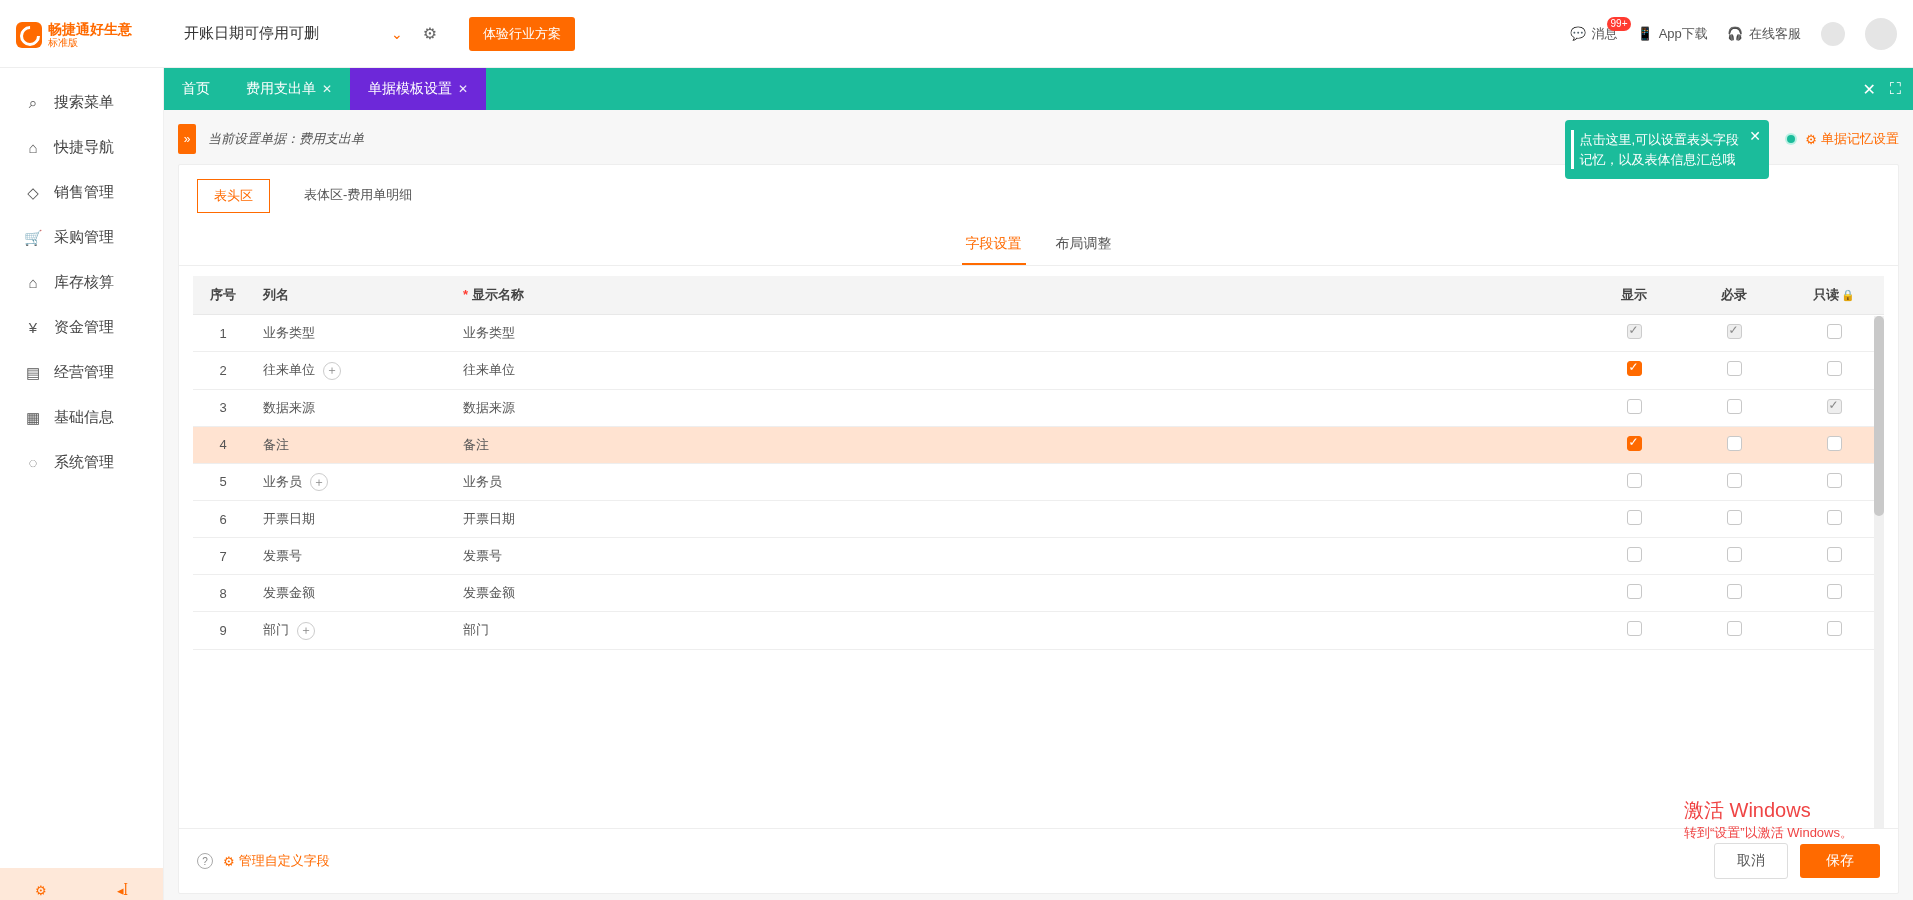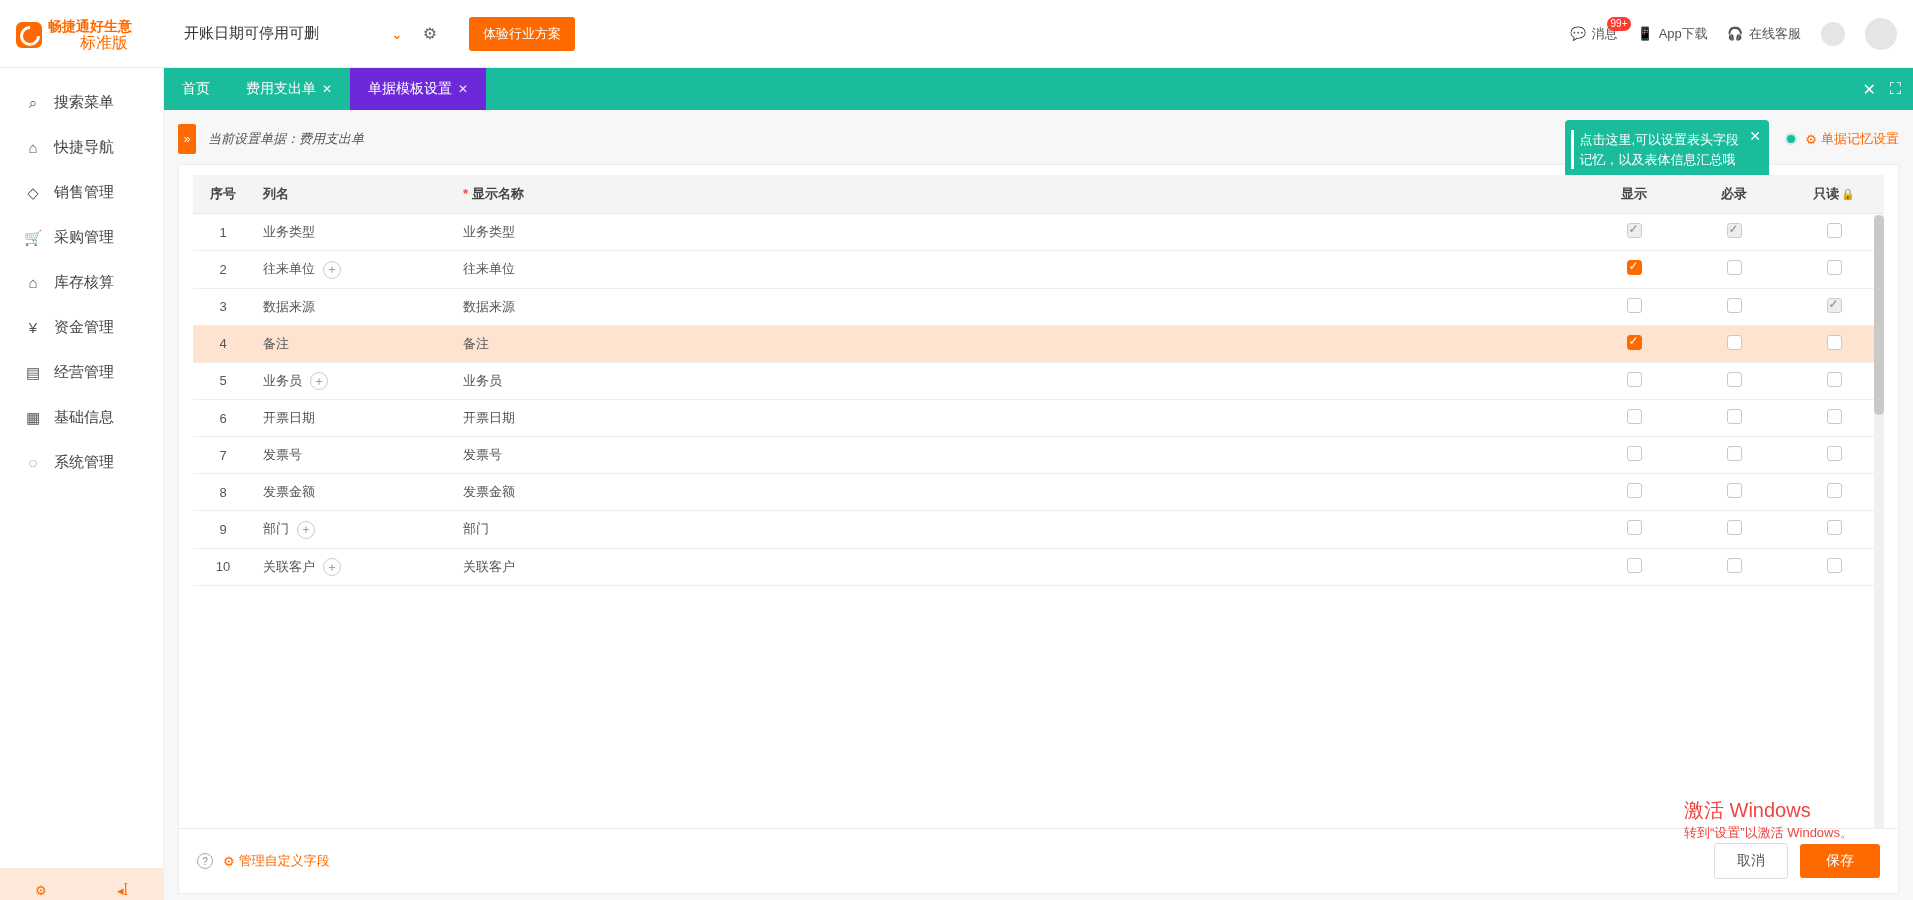--- a/index.html
+++ b/index.html
@@ -5,21 +5,21 @@
 * { box-sizing: border-box; margin: 0; padding: 0; }
 body { font-family: "Microsoft YaHei", sans-serif; font-size: 13px; color: #333; background: #fff; overflow: hidden; }
 
 
 .top-header { display: flex; align-items: center; height: 68px; padding: 0 16px; border-bottom: 1px solid #eee; }
 .logo-area { display: flex; align-items: center; gap: 6px; width: 148px; padding-top:2px; }
 .logo-icon { width: 26px; height: 26px; background: #ff6a00; border-radius: 6px; position: relative; }
 .logo-icon::before { content:""; position:absolute; width:14px; height:14px; border:3px solid #fff; border-radius:50%; left:4px; top:4px; border-top-color:transparent; transform:rotate(45deg);}
 .logo-text { display:flex; flex-direction:column; line-height:1; }
 .logo-text .t1 { color:#ff6a00; font-size:14px; font-weight:600;}
-.logo-text .t2 { color:#ff6a00; font-size:16px; margin-top:2px;margin-left:32px;}
+.logo-text .t2 { color:#ff6a00; font-size:10px; margin-top:2px;}
 .header-title-wrap { display:flex; align-items:center; gap:12px; flex:0 0 auto; margin-left:20px; }
 .header-title { font-size:15px; color:#333; }
 .chev-down { color:#ff6a00; font-size:14px; margin-left:60px;}
 .gear-circle { color:#666; font-size:16px; margin-left:8px;}
 .promo-btn { background:#ff6a00; color:#fff; border:none; padding:8px 14px; border-radius:3px; font-size:13px; margin-left:20px; cursor:pointer;}
 .header-spacer { flex:1; }
 .header-right { display:flex; align-items:center; gap:20px; }
 .hr-item { display:flex; align-items:center; gap:5px; color:#555; cursor:pointer; position:relative;}
 .badge99 { position:absolute; top:-8px; right:-14px; background:#ff3b30; color:#fff; border-radius:8px; padding:0 4px; font-size:10px; line-height:14px;}
 .avatar-small { width:24px; height:24px; background:#e5e5e5; border-radius:50%; }
@@ -212,20 +212,28 @@
           <div class="closeh">✕</div>
         </div>
         <div class="memory-link">
           <span class="memory-dot"></span>
           <span>⚙</span>
           <span>单据记忆设置</span>
         </div>
       </div>
 
       <div class="panel">
+        <div class="zone-tabs">
+          <div class="zone-tab active">表头区</div>
+          <div class="zone-tab" style="border:none;">表体区-费用单明细</div>
+        </div>
+        <div class="mid-tabs">
+          <div class="mid-tab active">字段设置</div>
+          <div class="mid-tab">布局调整</div>
+        </div>
 
         <div class="table-wrap">
           <table class="tbl">
             <thead>
               <tr>
                 <th class="col-seq center">序号</th>
                 <th class="col-name">列名</th>
                 <th class="col-disp"><span class="req-star">*</span><span>显示名称</span></th>
                 <th class="col-chk center">显示</th>
                 <th class="col-chk center">必录</th>
@@ -298,28 +306,20 @@
                   <td class="center"><span class="cbx"></span></td>
                 </tr>
                 <tr>
                   <td class="center">9</td>
                   <td>部门<span class="plus-btn">＋</span></td>
                   <td>部门</td>
                   <td class="center"><span class="cbx"></span></td>
                   <td class="center"><span class="cbx"></span></td>
                   <td class="center"><span class="cbx"></span></td>
                 </tr>
-                <tr>
-                  <td class="center">10</td>
-                  <td>关联客户<span class="plus-btn">＋</span></td>
-                  <td>关联客户</td>
-                  <td class="center"><span class="cbx"></span></td>
-                  <td class="center"><span class="cbx"></span></td>
-                  <td class="center"><span class="cbx"></span></td>
-                </tr>
               </tbody>
           </table>
           <div class="scroll-ghost"></div>
           <div class="scroll-thumb"></div>
         </div>
 
         <div class="footer-bar">
           <span class="help-circ">?</span>
           <div class="custom-link">
             <span>⚙</span>

